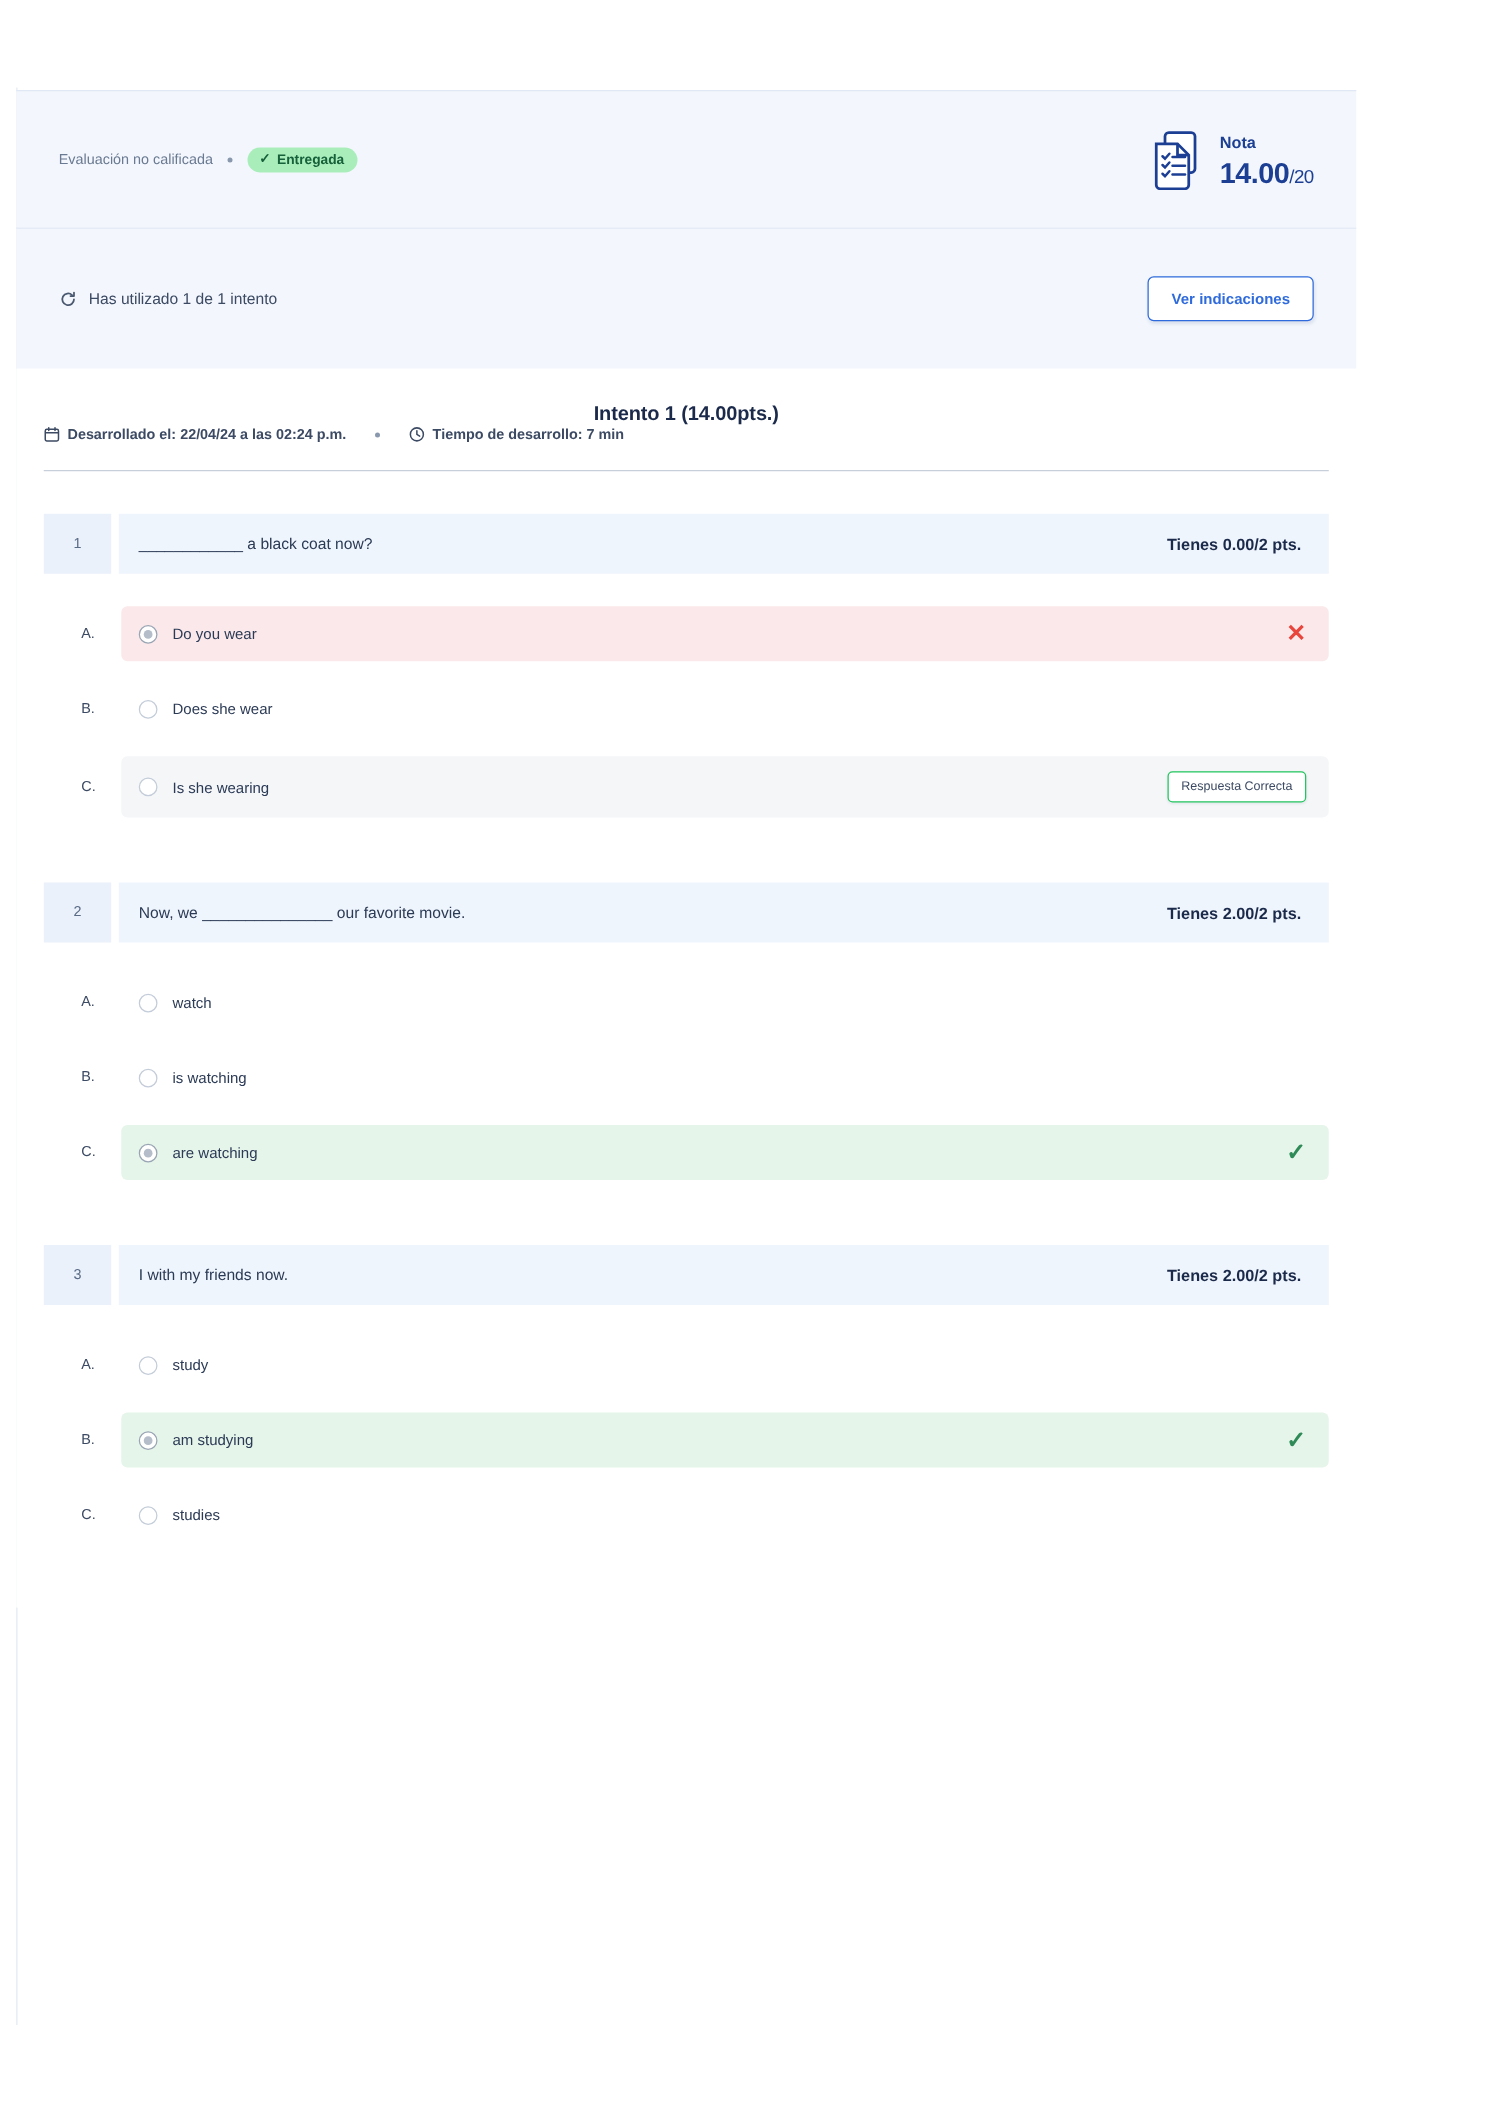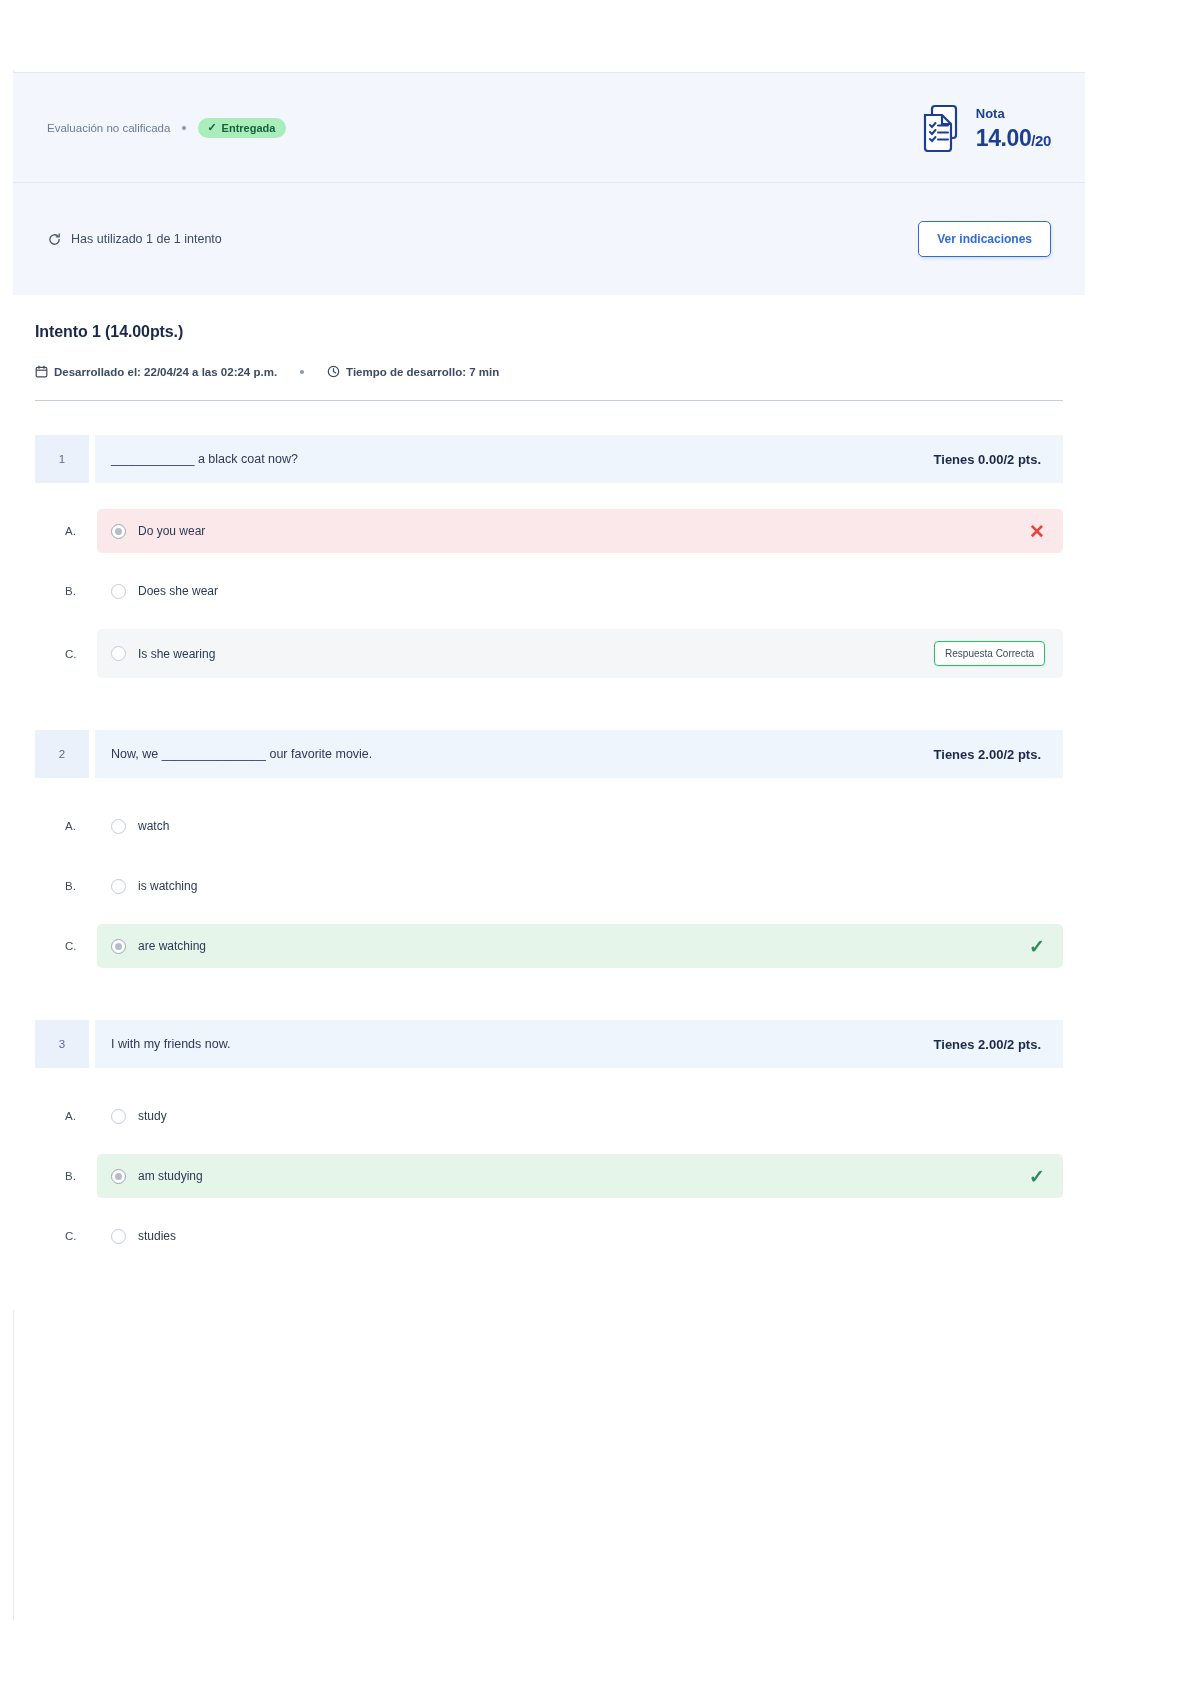--- a/index.html
+++ b/index.html
@@ -89,21 +89,21 @@
     font-weight: bold;
     color: #1c3f94;
     margin-bottom: 3px;
   }
   .grade-value {
     font-size: 23px;
     font-weight: bold;
     color: #1c3f94;
     letter-spacing: -0.4px;
   }
-  .grade-max { font-size: 15px; font-weight: bold; }
+  .grade-max { font-size: 15px; font-weight: normal; }
 
   
   .attempts-bar {
     position: absolute;
     left: 13px;
     top: 182px;
     width: 1072px;
     height: 113px;
     background: #f3f7fd;
     border-top: 1px solid #e1e9f5;
@@ -139,22 +139,23 @@
     left: 13px;
     top: 295px;
     width: 1072px;
     padding: 28px 22px 0 22px;
     background: #ffffff;
   }
   .attempt-title {
     font-size: 16px;
     font-weight: bold;
     color: #1b2a4a;
-    margin-bottom: 24px;
+    margin-bottom: 0;
     letter-spacing: -0.1px;
+    text-align: center;
   }
   .attempt-meta {
     display: flex;
     align-items: center;
     gap: 23px;
     font-size: 11.5px;
     color: #3c4a63;
     margin-bottom: 22px;
   }
   .attempt-meta .mi { display: inline-flex; align-items: center; gap: 6px; }

